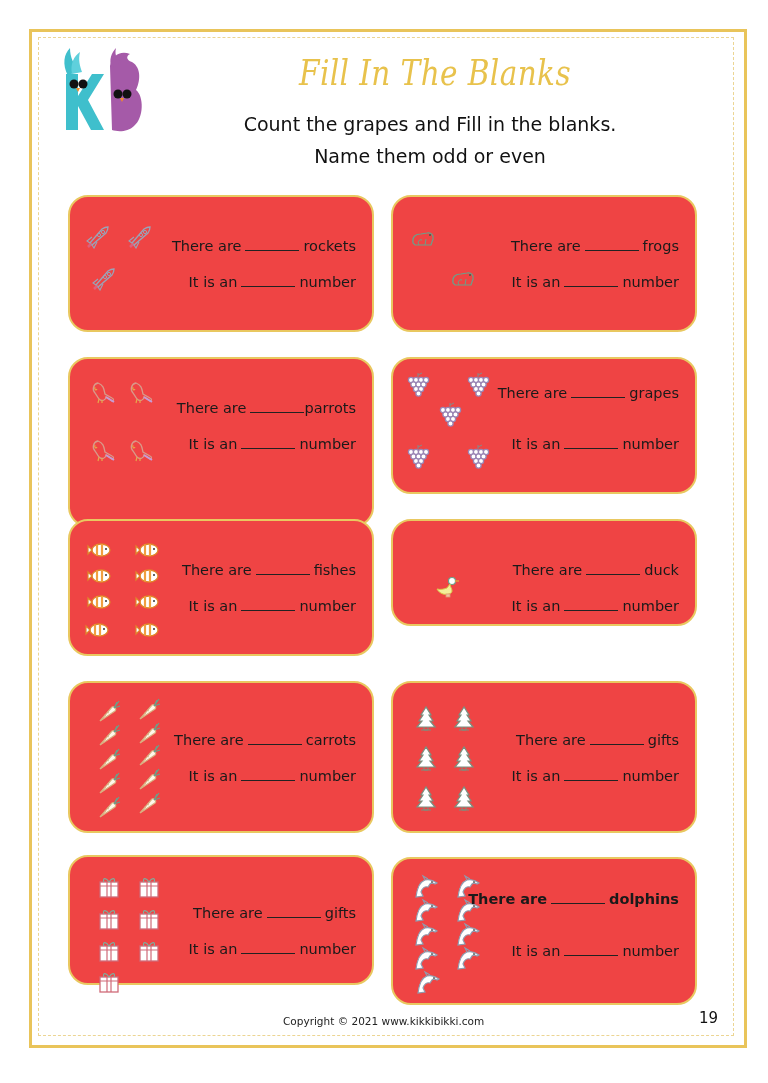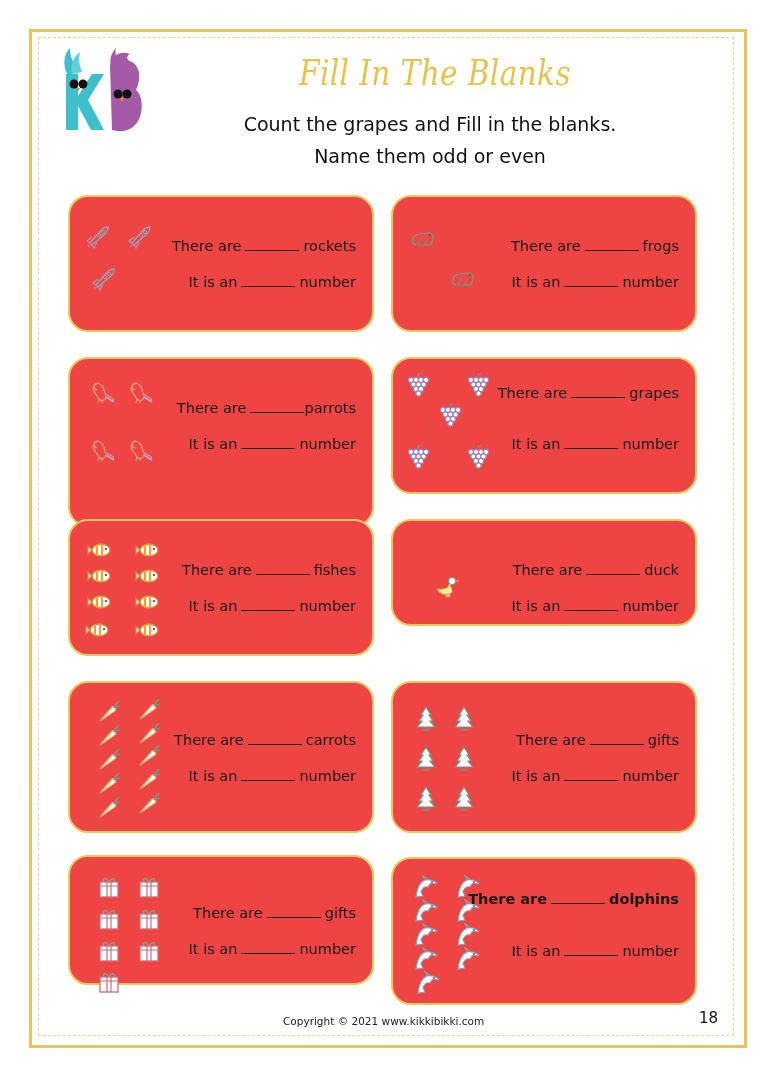--- a/index.html
+++ b/index.html
@@ -330,13 +330,13 @@
       <use href="#dolphin"></use>
     </svg>
   <svg class="icon" style="left:22px; top:110px;" viewBox="0 0 26 26">
       <use href="#dolphin"></use>
     </svg>
   <div class="line" style="top:32px;font-weight:bold;"><span>There are</span><span class="blank"></span><span>dolphins</span></div>
   <div class="line" style="top:84px;"><span>It is an</span><span class="blank"></span><span>number</span></div>
 </div>
 
 <div class="footer-copy">Copyright © 2021 www.kikkibikki.com</div>
-<div class="page-num">18</div>
+<div class="page-num">19</div>
 
 </body></html>

